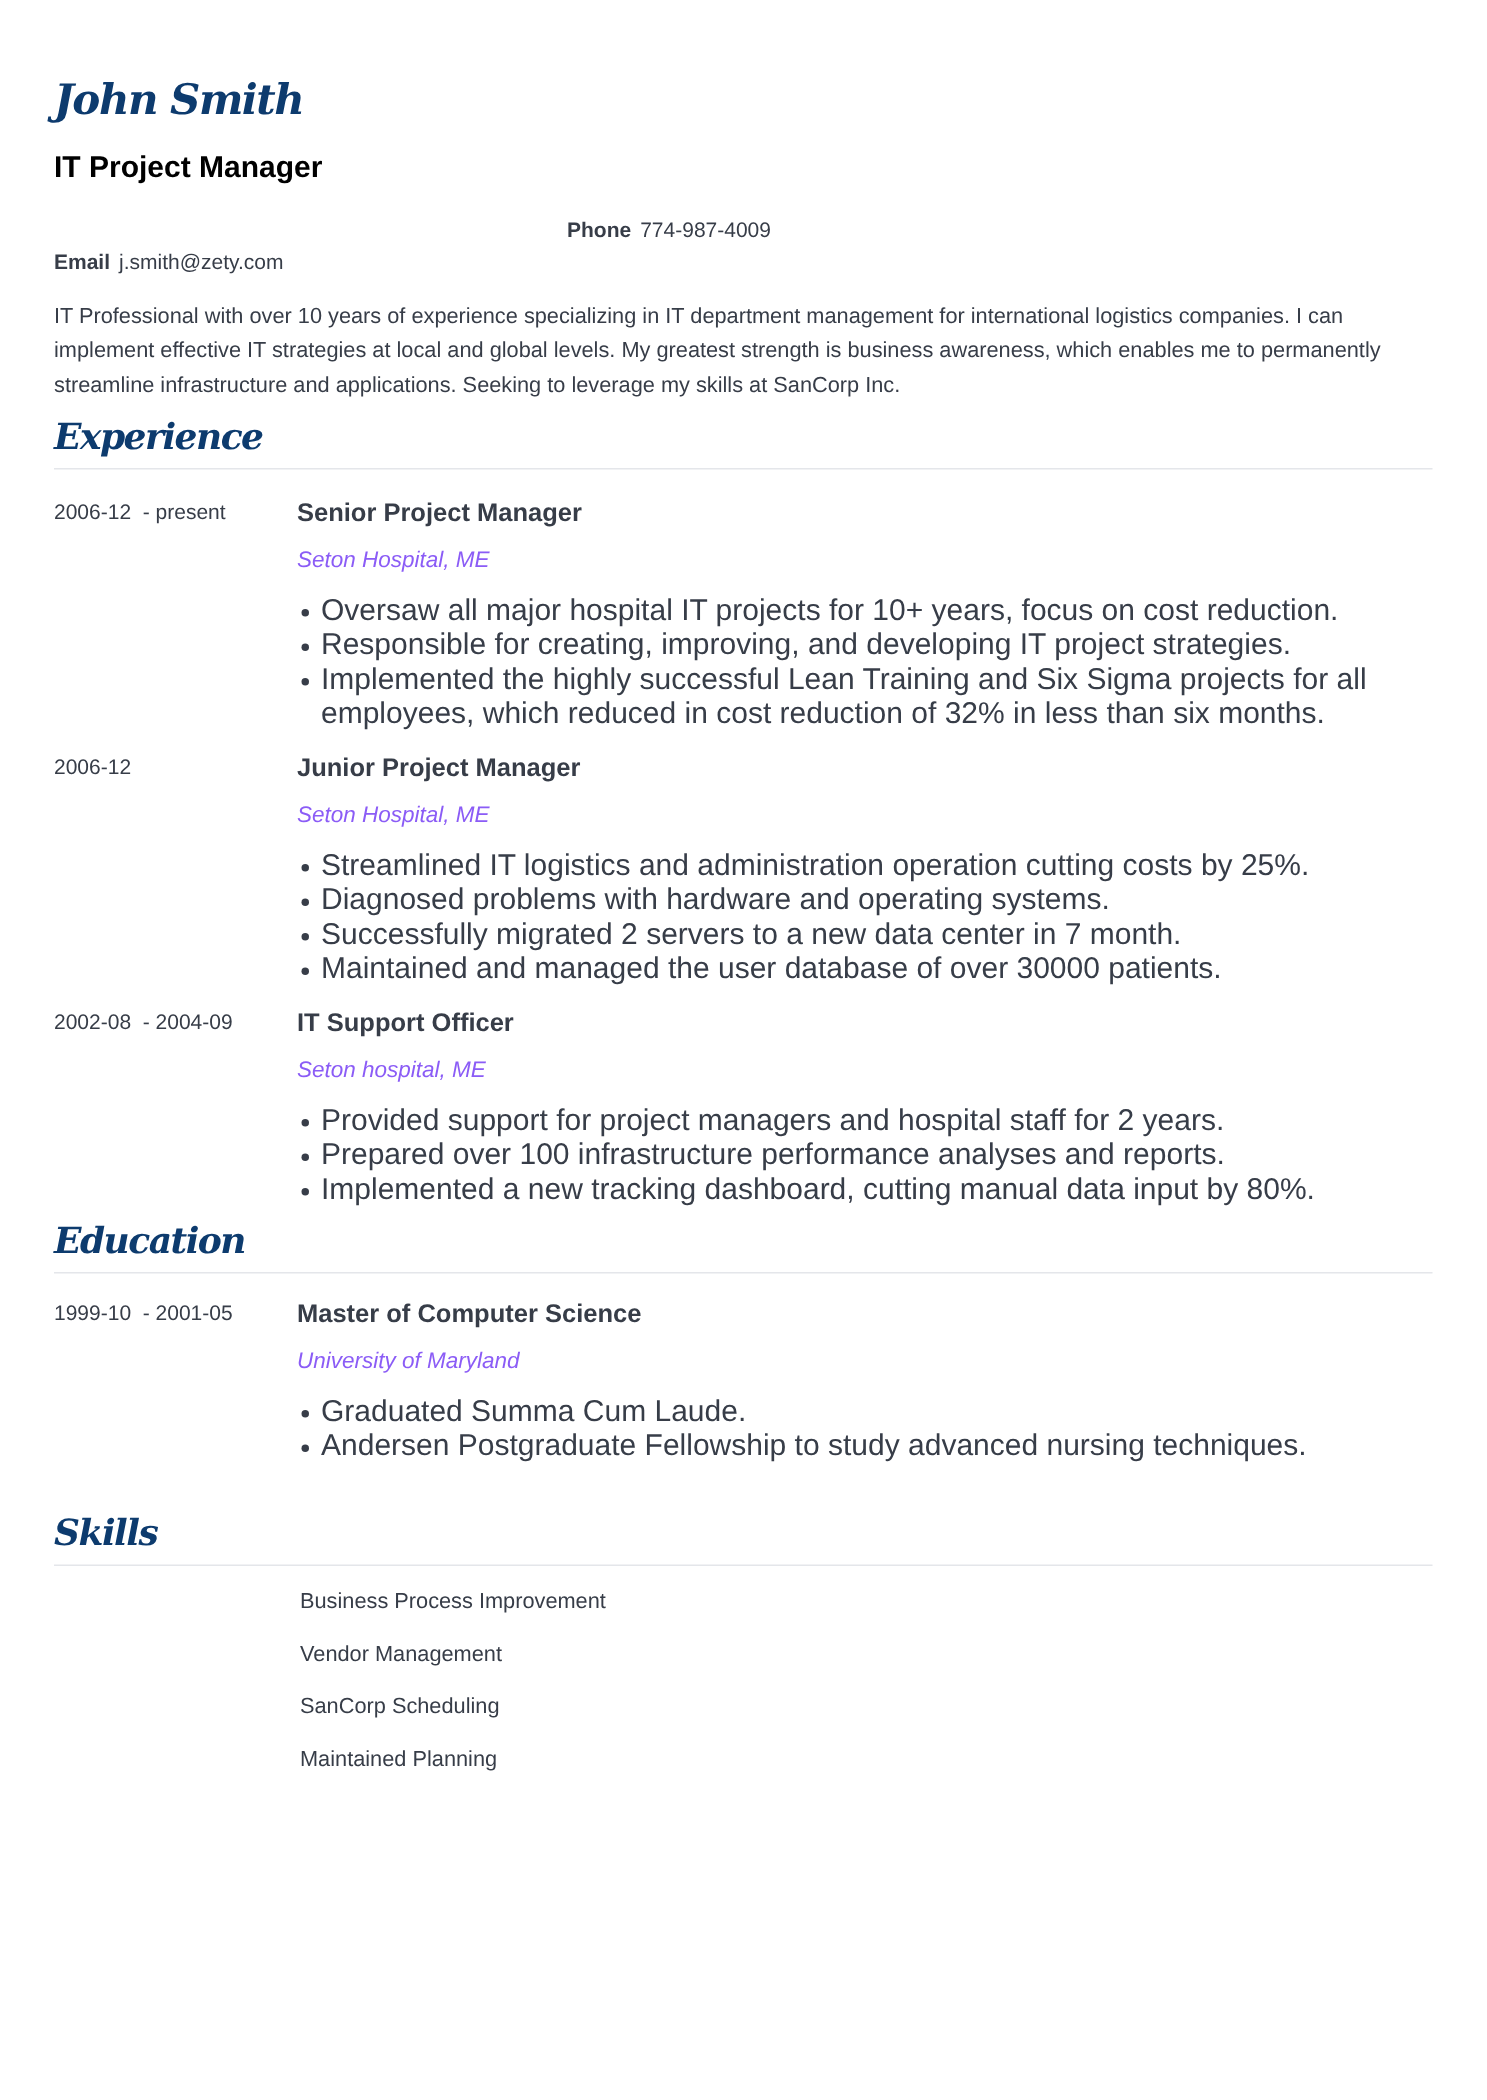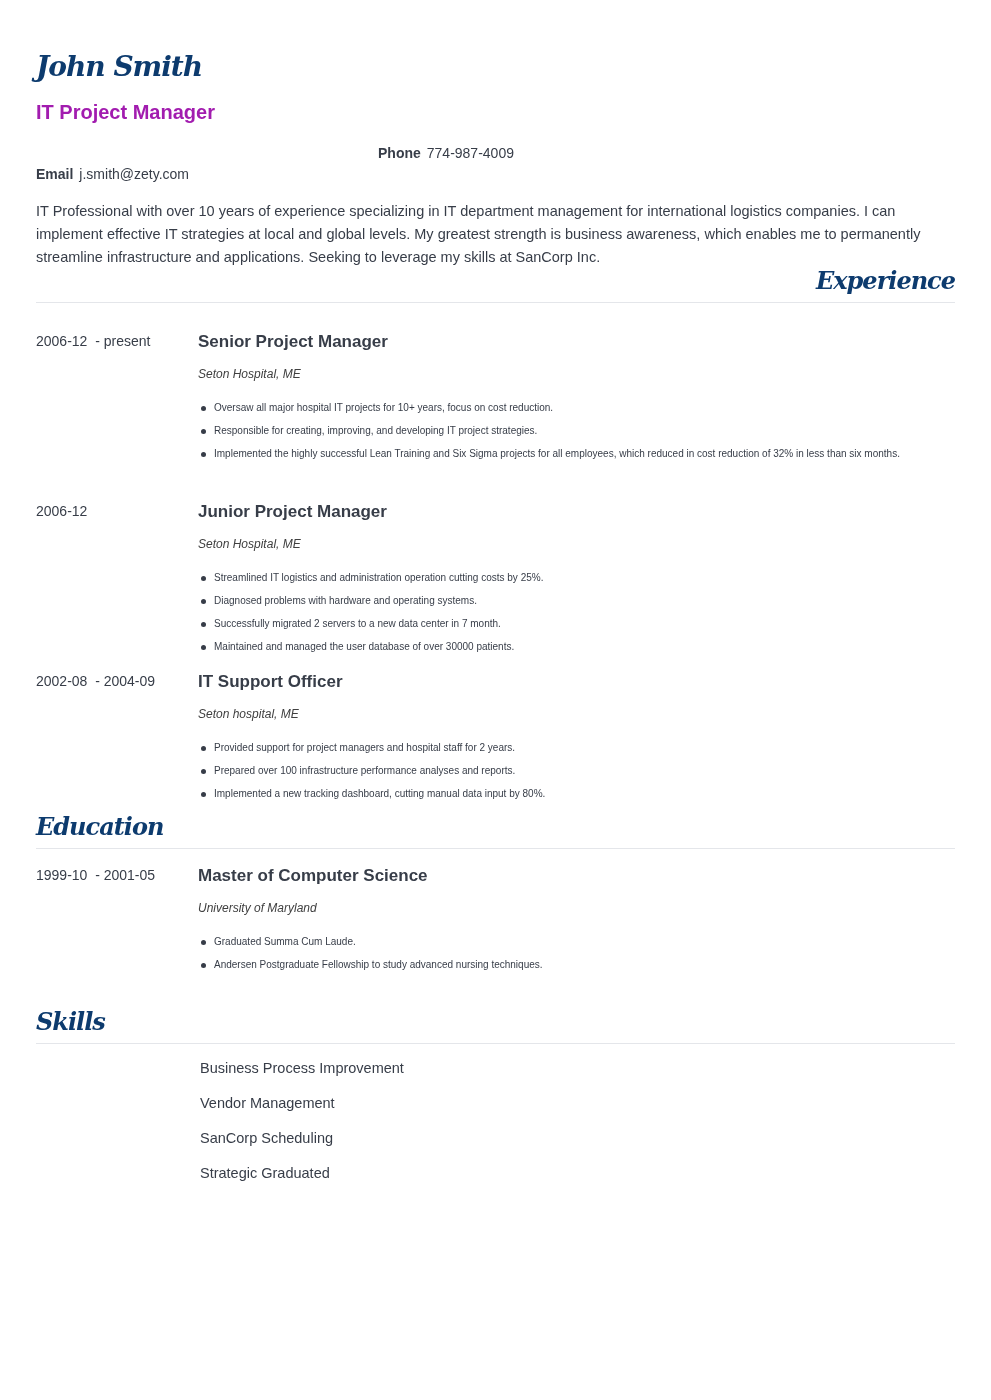--- a/index.html
+++ b/index.html
@@ -29,21 +29,21 @@
       letter-spacing: -1px;
       color: #0d3b6e;
       line-height: 46px;
     }
     .job-title {
       position: absolute;
       top: 100px;
       left: 0;
       font-size: 20px;
       font-weight: bold;
-      color: #a21caf;
+      color: #000000;
       line-height: 24px;
     }
     .contact {
       position: absolute;
       top: 144px;
       left: 0;
       width: 919px;
       font-size: 14px;
       line-height: 18px;
       color: #373d48;
@@ -99,33 +99,33 @@
       width: 757px;
     }
     .entry-title {
       font-size: 17px;
       font-weight: bold;
       line-height: 20px;
       color: #373d48;
     }
     .entry-org {
       margin-top: 12px;
-      font-size: 12px;
+      font-size: 15px;
       font-style: italic;
       line-height: 20px;
-      color: #404040;
+      color: #8b5cf6;
     }
     .entry-bullets {
       list-style: none;
       margin-top: 12px;
     }
     .entry-bullets li {
       position: relative;
       padding-left: 16px;
-      font-size: 10px;
+      font-size: 20px;
       line-height: 23px;
       color: #373d48;
     }
     .entry-bullets li::before {
       content: "";
       position: absolute;
       left: 3px;
       top: 10px;
       width: 5px;
       height: 5px;
@@ -157,21 +157,21 @@
     <div class="contact-item email">
       <span class="contact-label">Email</span><span>j.smith@zety.com</span>
     </div>
     <div class="contact-item phone">
       <span class="contact-label">Phone</span><span>774-987-4009</span>
     </div>
   </div>
 
   <p class="summary">IT Professional with over 10 years of experience specializing in IT department management for international logistics companies. I can implement effective IT strategies at local and global levels. My greatest strength is business awareness, which enables me to permanently streamline infrastructure and applications. Seeking to leverage my skills at SanCorp Inc.</p>
 
-  <div class="section-heading" style="top:266px;text-align:right;">
+  <div class="section-heading" style="top:276px;">
     <span class="section-heading-text">Experience</span>
   </div>
 
   <div class="entry" style="top:332px;">
     <div class="entry-date">2006-12  - present</div>
     <div class="entry-body">
       <div class="entry-title">Senior Project Manager</div>
       <div class="entry-org">Seton Hospital, ME</div>
       <ul class="entry-bullets">
         <li>Oversaw all major hospital IT projects for 10+ years, focus on cost reduction.</li>
@@ -225,16 +225,16 @@
   </div>
 
   <div class="section-heading" style="top:1007px;">
     <span class="section-heading-text">Skills</span>
   </div>
 
   <ul class="skills">
     <li>Business Process Improvement</li>
     <li>Vendor Management</li>
     <li>SanCorp Scheduling</li>
-    <li>Strategic Graduated</li>
+    <li>Maintained Planning</li>
   </ul>
 
 </div>
 
 </body></html>

